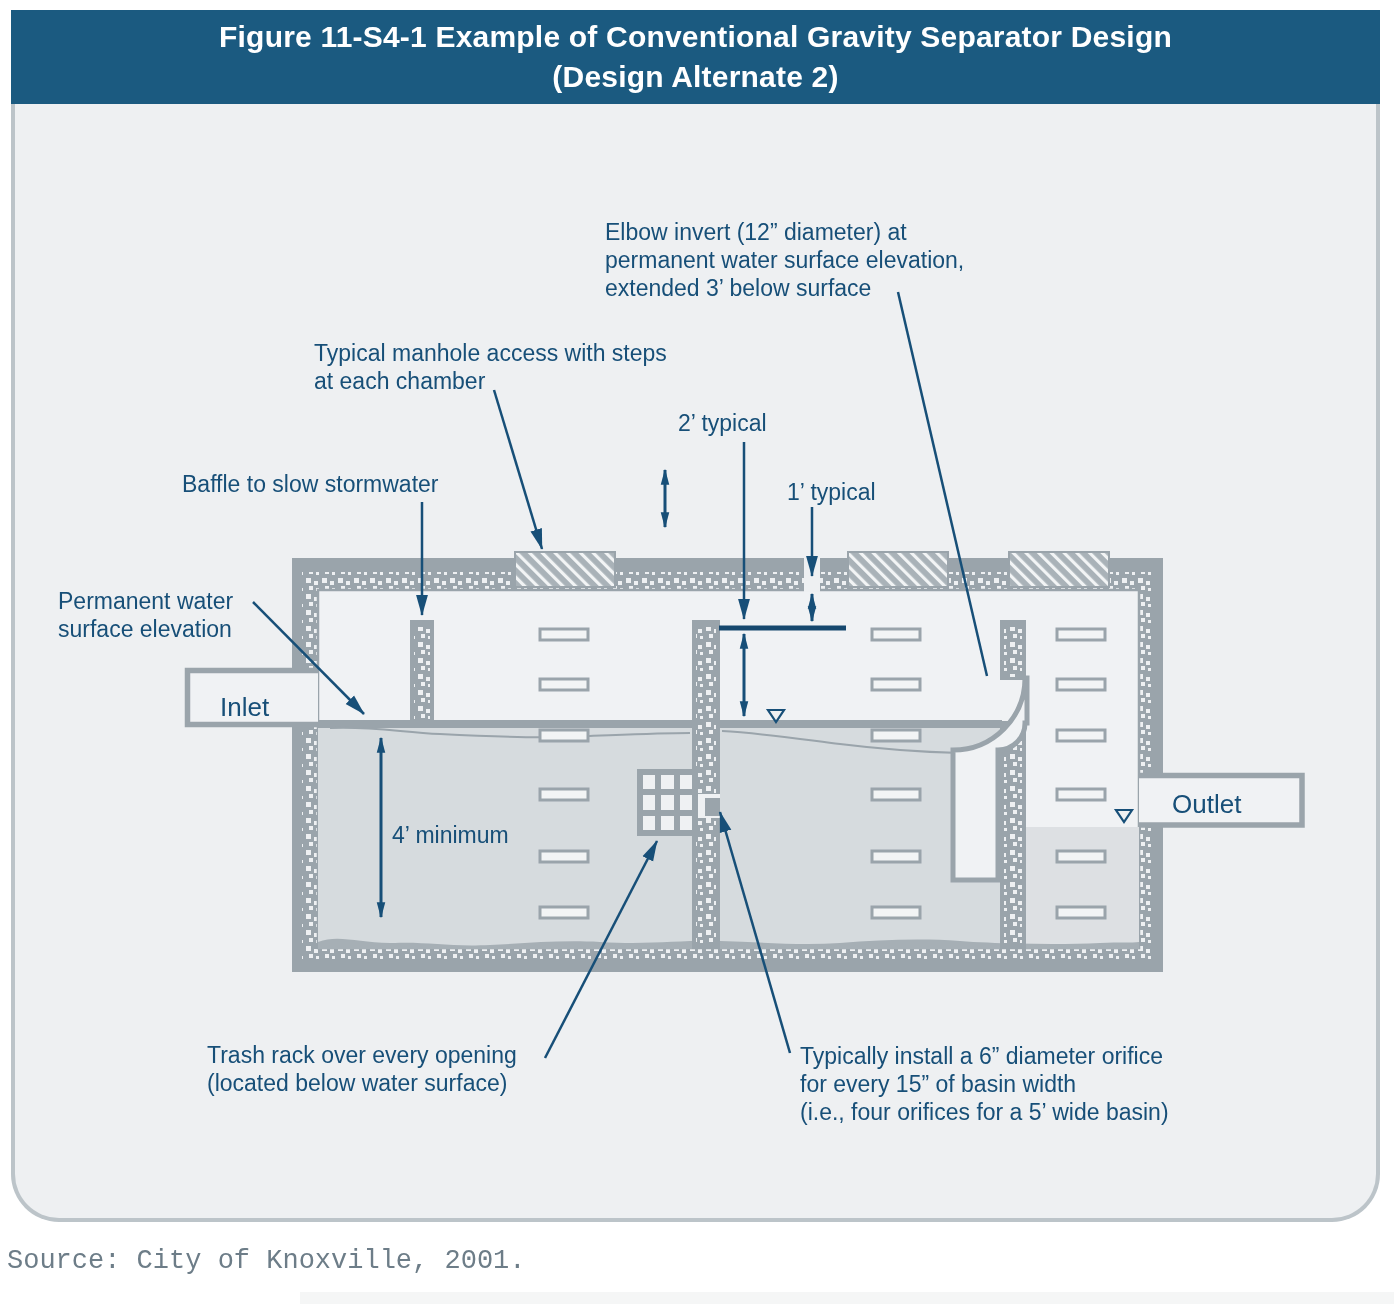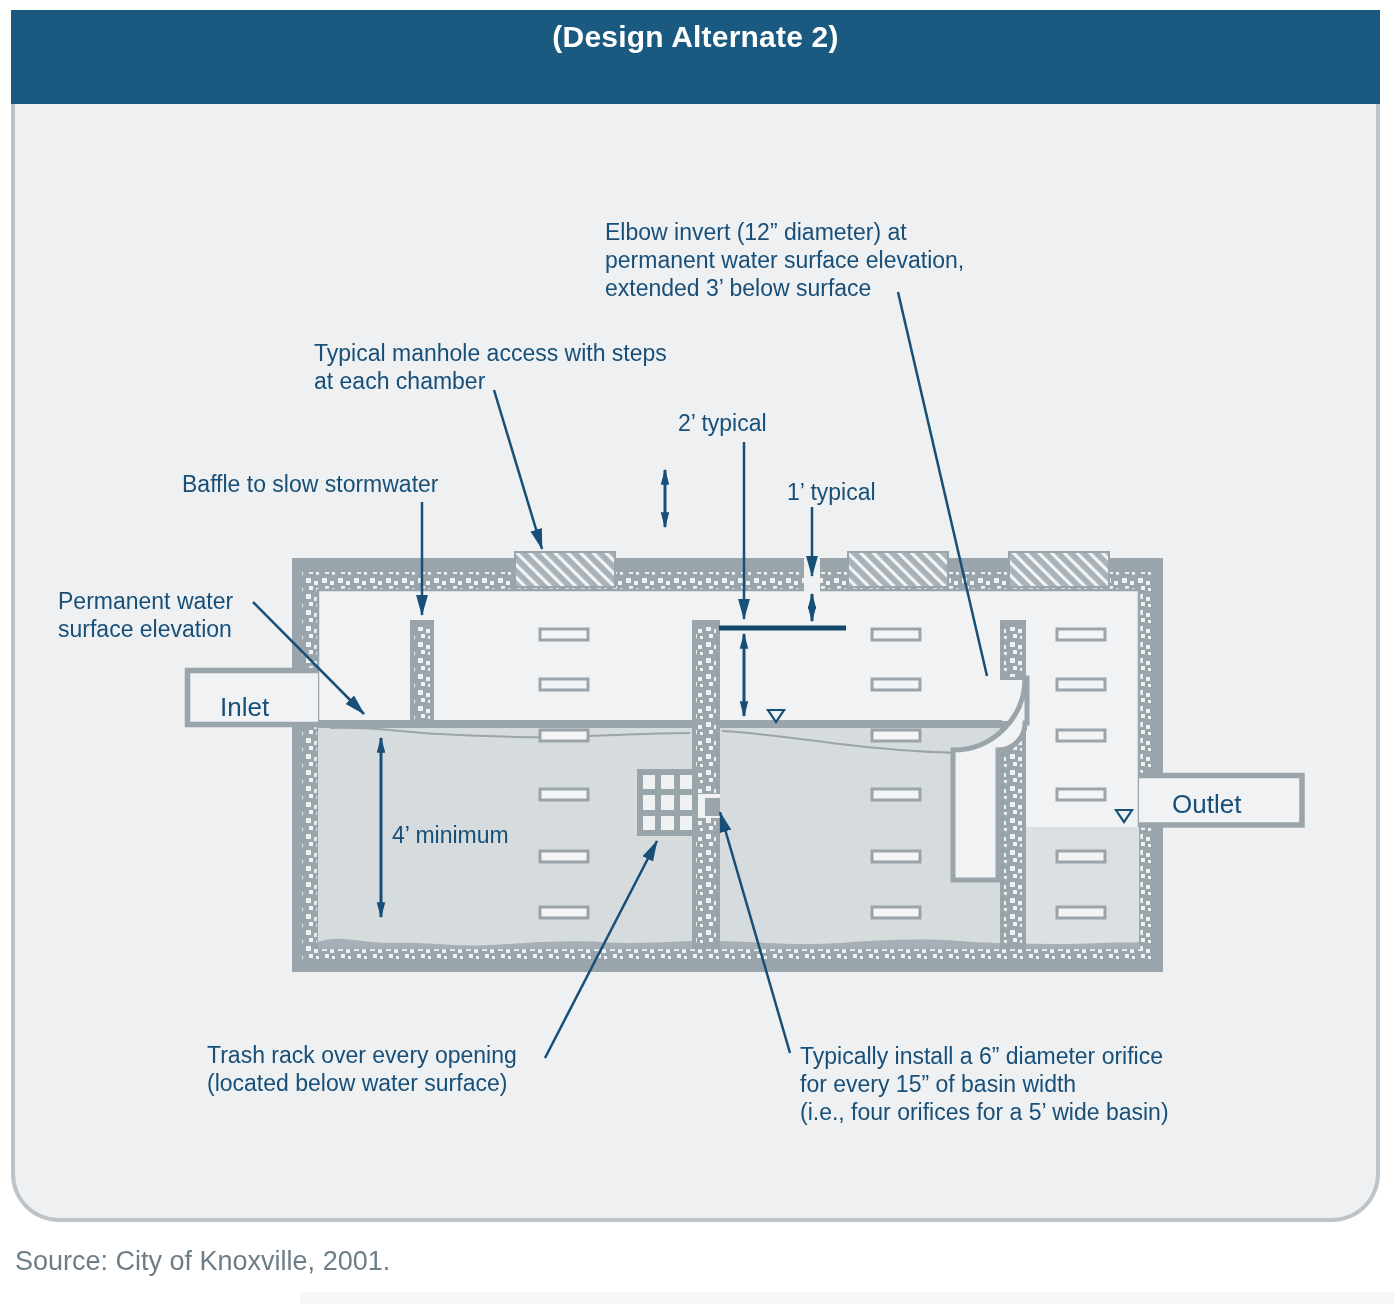--- a/index.html
+++ b/index.html
@@ -12,33 +12,34 @@
     position:absolute;top:0;left:0;width:100%;height:94px;background:#1b5a80;
     color:#ffffff;text-align:center;font-weight:bold;font-size:30px;line-height:40px;
     padding-top:7px;box-sizing:border-box;letter-spacing:0.2px;
   }
   .figure-body{
     position:absolute;top:94px;left:0;right:0;bottom:0;background:#eef0f2;
     border:4px solid #bcc4c9;border-top:0;border-radius:0 0 48px 48px;box-sizing:border-box;
   }
   svg.diagram{position:absolute;left:0;top:0;width:1394px;height:1304px;}
   .source{
-    position:absolute;left:15px;top:1246px;font-family:Liberation Sans, sans-serif;
+    position:absolute;left:7px;top:1246px;font-family:Liberation Mono, monospace;
     font-size:27px;color:#6d7d88;
   }
   .ann{font-size:23px;fill:#174f78;}
   .pipe-label{font-size:26px;fill:#174f78;}
   .ldr{stroke:#174f78;stroke-width:2.5;fill:none;}
   .dim{stroke:#174f78;stroke-width:3;fill:none;}
 </style>
 </head>
 <body>
 
 <div class="figure-panel">
   <div class="figure-header">
+    <div>Figure 11-S4-1 Example of Conventional Gravity Separator Design</div>
     <div>(Design Alternate 2)</div>
   </div>
   <div class="figure-body"></div>
 </div>
 
 <svg class="diagram" viewBox="0 0 1394 1304">
   <defs>
     <pattern id="stip" width="16" height="16" patternUnits="userSpaceOnUse">
       <rect width="16" height="16" fill="#9aa4ab"></rect>
       <rect x="2" y="2" width="5" height="5" fill="#eef0f2"></rect>

